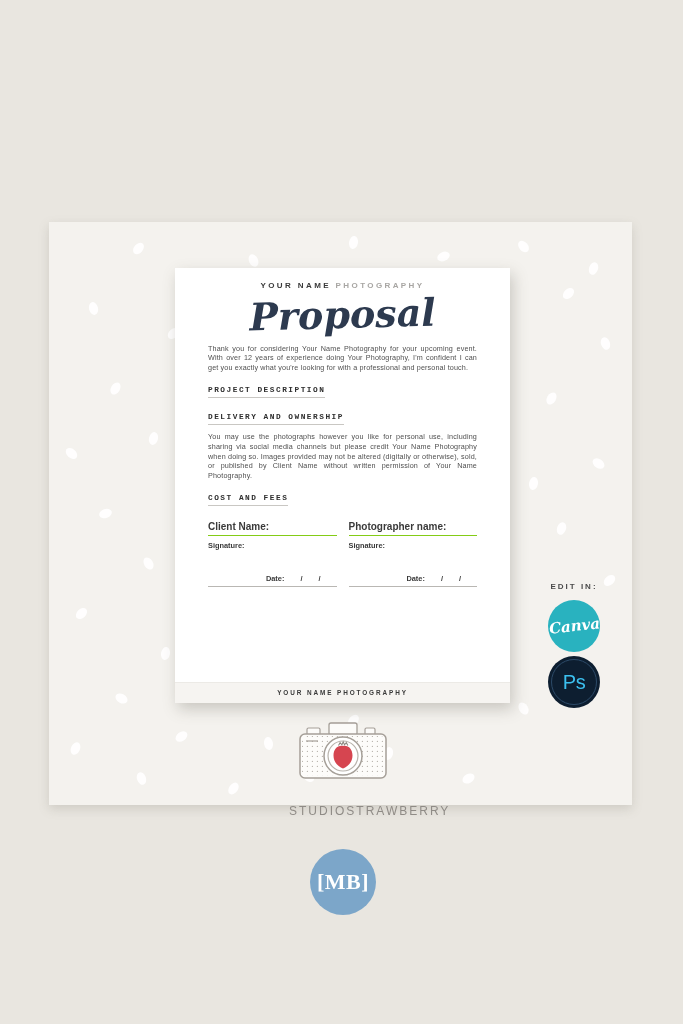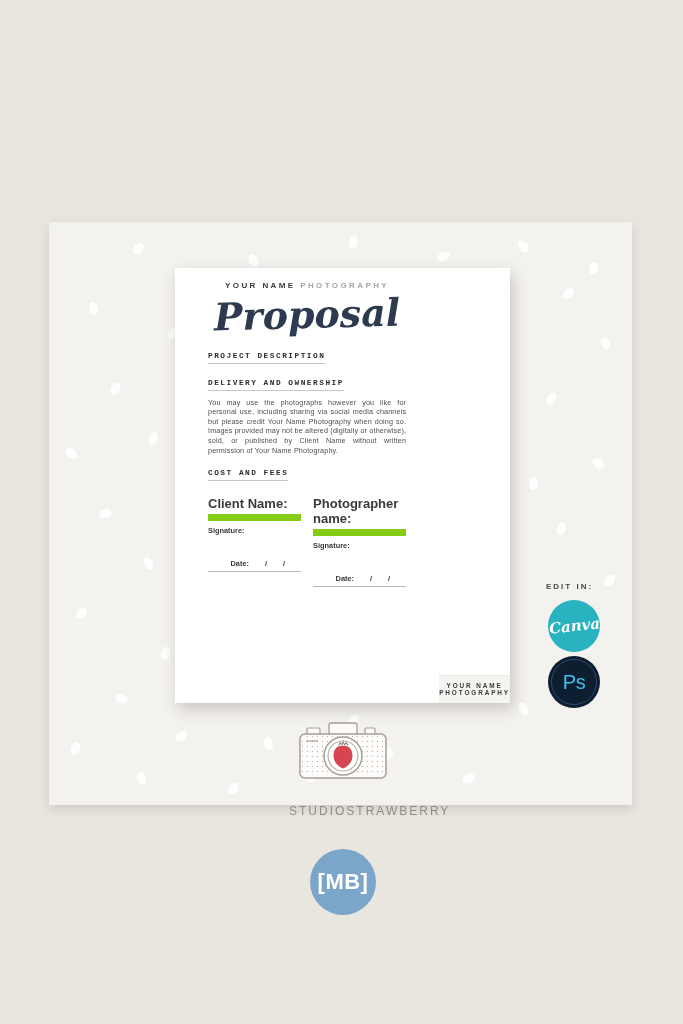--- a/index.html
+++ b/index.html
@@ -14,21 +14,21 @@
     background:#f4f2ee;
     box-shadow:0 4px 10px rgba(120,112,100,.22);
   }
   .dots { position:absolute; inset:0; overflow:hidden; }
   .dot { position:absolute; width:9px; height:13px; background:#ffffff; border-radius:50%; opacity:.92; }
 
   
   .doc {
     position:absolute; left:175px; top:268px; width:335px; min-height:435px;
     background:#ffffff; box-shadow:3px 6px 14px rgba(90,85,75,.28);
-    display:flex; 
+    display:flex; flex-direction:column;
   }
   .doc-inner { padding:13px 33px 0 33px; }
   .doc-brand { text-align:center; font-size:8px; letter-spacing:2.4px; font-weight:bold; color:#3a3a3a; }
   .doc-brand .light { color:#a8a6a3; font-weight:bold; }
   .doc-title {
     text-align:center; font-family:"DejaVu Serif", serif; font-style:italic; font-weight:600;
     font-size:38px; line-height:1.15; color:#2d3a4f; margin:3px 0 7px 0; transform:rotate(-1.5deg);
   }
   .body-text {
     font-size:7.2px; line-height:9.6px; color:#4f4f4f; text-align:justify;
@@ -36,38 +36,38 @@
   }
   .sec-h {
     display:inline-block; font-size:7.8px; letter-spacing:1.5px; font-weight:bold; color:#2e2e2e;
     border-bottom:1px solid #c9c7c3; padding-bottom:3px; margin:6px 0 7px 0;font-family:Liberation Mono, monospace;
   }
   section { display:block; }
 
   .sig-grid { display:flex; gap:12px; margin-top:8px; }
   .sig-col { flex:1; }
   .field-line {
-    font-size:13px; font-weight:bold; color:#3a3a3a;
-    border-bottom:7px solid #84cc16; padding-bottom:3px;
+    font-size:10px; font-weight:bold; color:#3a3a3a;
+    border-bottom:1px solid #84cc16; padding-bottom:3px;
   }
   .sig-label { font-size:7.4px; font-weight:bold; color:#3a3a3a; margin-top:5px; }
   .date-line {
     margin-top:24px; border-bottom:1px solid #b9b7b3;
     display:flex; justify-content:flex-end; gap:16px; padding:0 16px 3px 0;
     font-size:7.4px; font-weight:bold; color:#3a3a3a;
   }
   .doc-footer {
     margin-top:auto; background:#f6f4f1; border-top:1px solid #eceae6;
     text-align:center; padding:6px 0 7px 0;
   }
   .doc-footer .f-brand { font-size:6.4px; font-weight:bold; letter-spacing:1.9px; color:#3a3a3a; }
   .doc-footer .f-site  { font-size:7.4px; color:#555555; margin-top:2px; }
 
   
-  .edit-in { position:absolute; left:497px; top:360px; width:56px; }
+  .edit-in { position:absolute; left:497px; top:360px; width:56px; text-align:center; }
   .edit-in-label { font-size:8px; letter-spacing:2px; font-weight:bold; color:#4a4a4a; margin-bottom:9px; }
   .badge { width:52px; height:52px; border-radius:50%; margin:0 auto 4px auto;
            display:flex; align-items:center; justify-content:center; position:relative; }
   .badge.canva { background:#29b2bf; }
   .badge.canva span {
     color:#ffffff; font-family:"DejaVu Serif", serif; font-style:italic; font-weight:600;
     font-size:15px; transform:rotate(-6deg);
   }
   .badge.ps { background:#0d1e30; }
   .badge.ps::after { content:""; position:absolute; inset:3px; border:1.5px solid #2c4a68; border-radius:50%; }
@@ -75,21 +75,21 @@
 
   
   .studio-brand { position:absolute; left:240px; top:498px; width:108px; text-align:center; }
   .studio-name { font-size:12px; letter-spacing:2px; color:#8f8b86; margin-top:18px; }
 
   
   .mb-badge {
     position:absolute; left:310px; top:849px; width:66px; height:66px; border-radius:50%;
     background:#7ca6c9; display:flex; align-items:center; justify-content:center;
   }
-  .mb-badge span { color:#ffffff; font-weight:bold; font-size:22px; letter-spacing:.5px; }
+  .mb-badge span { color:#ffffff; font-weight:bold; font-size:22px; letter-spacing:.5px;font-family:Liberation Serif, serif; }
 </style>
 </head>
 <body>
 
 <div class="stage">
 
   <div class="card">
     <div class="dots">
         <div class="dot" style="left: 85px; top: 20px; transform: rotate(40deg);"></div>
         <div class="dot" style="left: 200px; top: 32px; transform: rotate(-25deg);"></div>
@@ -162,20 +162,21 @@
   <div class="doc">
     <div class="doc-inner">
       <header>
         <div class="doc-brand">
           <span>YOUR NAME</span>
           <span class="light">PHOTOGRAPHY</span>
         </div>
         <h1 class="doc-title">Proposal</h1>
       </header>
 
+      <p class="body-text">Thank you for considering Your Name Photography for your upcoming event. With over 12 years of experience doing Your Photography, I'm confident I can get you exactly what you're looking for with a professional and personal touch.</p>
 
       <section>
         <h2 class="sec-h">PROJECT DESCRIPTION</h2>
       </section>
 
       <section>
         <h2 class="sec-h">DELIVERY AND OWNERSHIP</h2>
         <p class="body-text">You may use the photographs however you like for personal use, including sharing via social media channels but please credit Your Name Photography when doing so. Images provided may not be altered (digitally or otherwise), sold, or published by Client Name without written permission of Your Name Photography.</p>
       </section>
 

